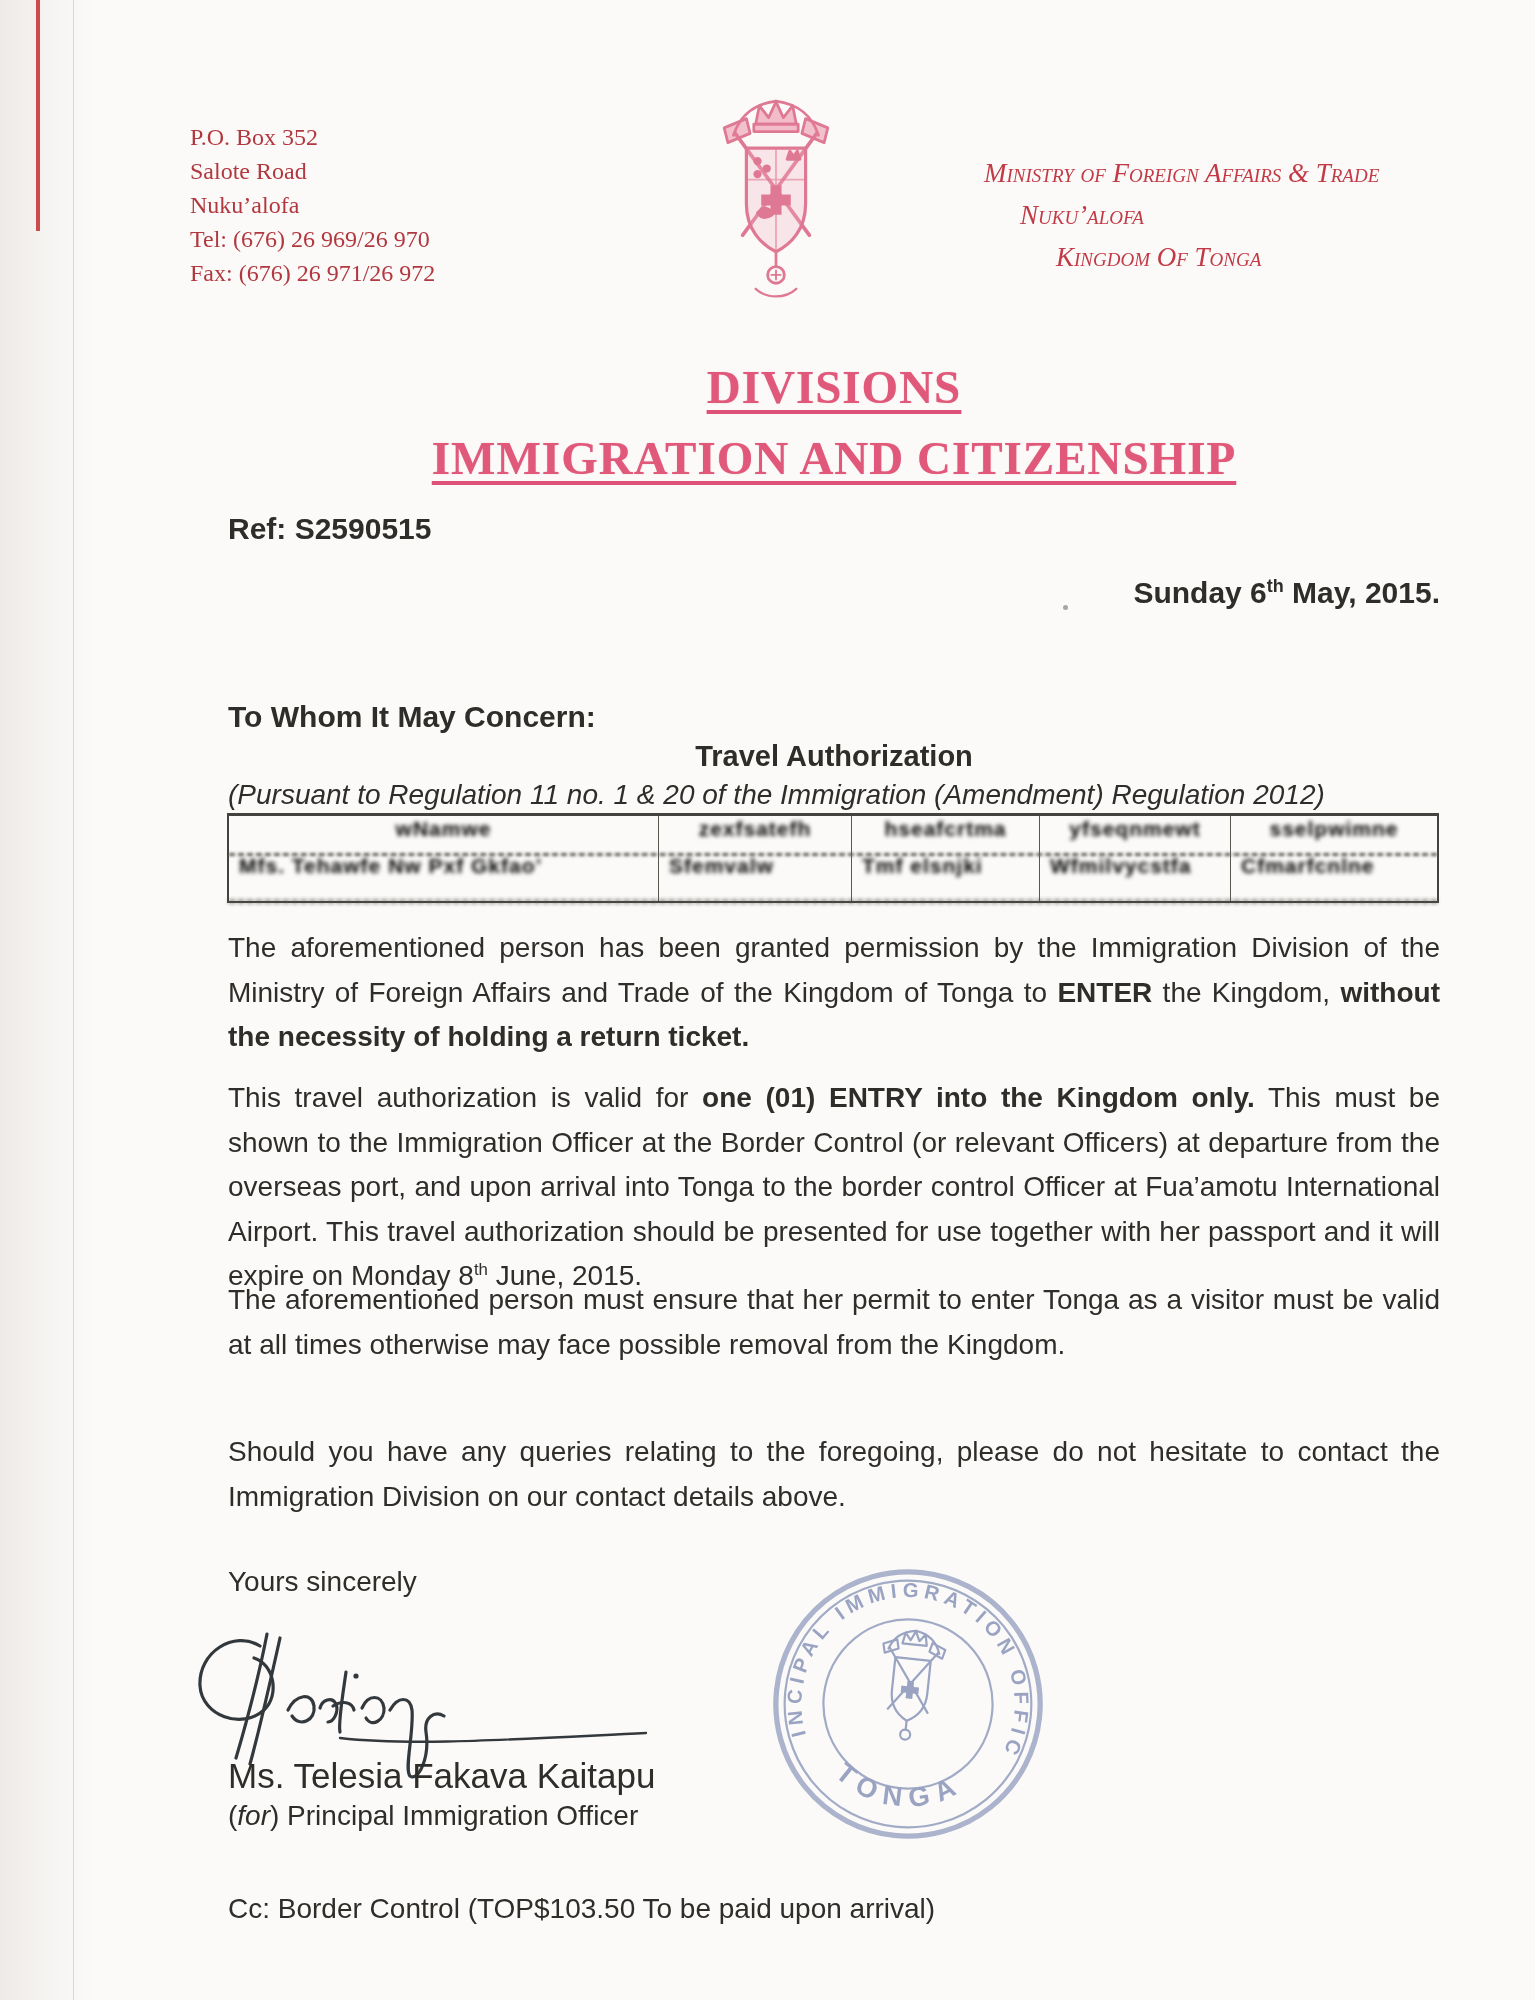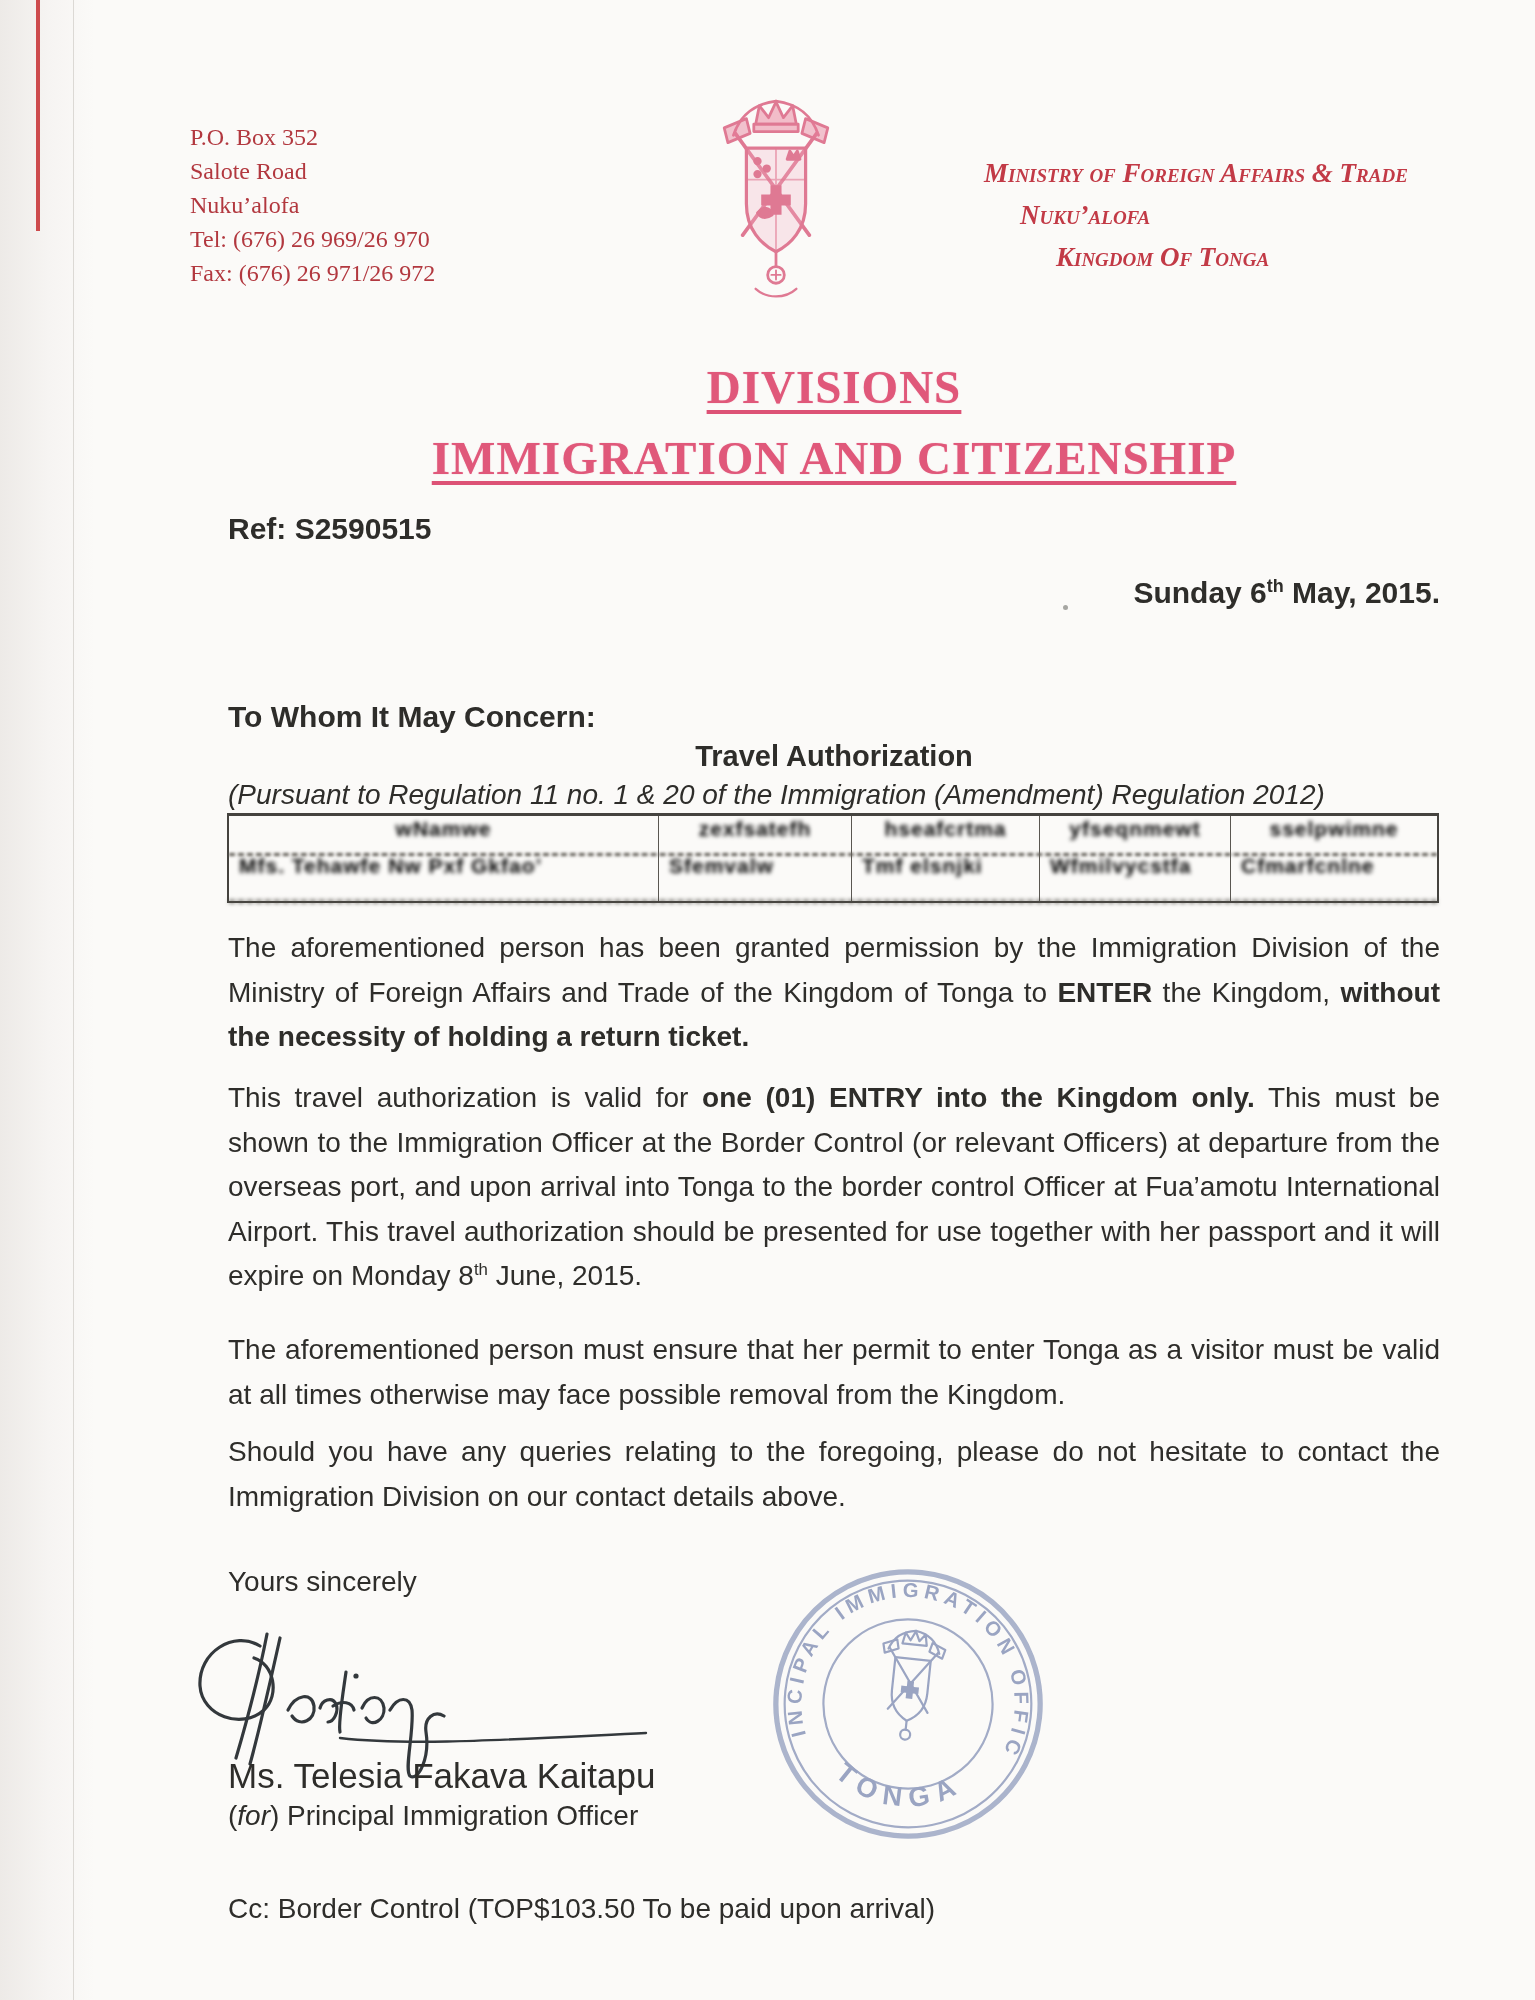--- a/index.html
+++ b/index.html
@@ -12,21 +12,21 @@
     background:linear-gradient(90deg,#edeae7 0px,#f6f4f2 48px,#fbfaf8 95px,#fbfaf8 100%);}
   .seam{position:absolute;left:73px;top:0;bottom:0;width:1px;background:rgba(185,180,174,.45);}
   .redline{position:absolute;left:36px;top:0;width:4px;height:231px;background:#c9393b;opacity:.9;}
   .speck{position:absolute;width:5px;height:5px;border-radius:50%;background:#8a8a86;opacity:.75;}
 
   
   .contact{position:absolute;left:190px;top:120px;
     font-family:"Liberation Serif",serif;font-size:24px;line-height:34px;color:#b2383f;}
   .ministry{position:absolute;left:984px;top:152px;
     font-family:"Liberation Serif",serif;font-style:italic;font-variant:small-caps;
-    font-weight:700;color:#c23a46;font-size:27px;line-height:42px;white-space:nowrap;}
+    font-weight:400;color:#c23a46;font-size:27px;line-height:42px;white-space:nowrap;}
   .ministry .ind1{margin-left:36px;}
   .ministry .ind2{margin-left:72px;}
   .crest{position:absolute;left:702px;top:94px;width:148px;height:212px;}
 
   
   .title{position:absolute;left:228px;width:1212px;top:352px;text-align:center;
     font-family:"Liberation Serif",serif;font-weight:700;font-size:47px;line-height:71px;
     color:#e0587a;letter-spacing:1px;}
   .title .tl{text-decoration:underline;text-decoration-thickness:3.5px;
     text-underline-offset:7px;text-decoration-color:#dd5276;text-shadow:0 0 1px rgba(224,88,122,.55);}
@@ -47,21 +47,21 @@
   .rcell.last{border-right:none;}
   .rcell.head{text-align:center;}
   .noise{filter:blur(2.1px) contrast(1.25);font-weight:600;color:#161616;
     letter-spacing:1px;font-size:21px;white-space:nowrap;display:inline-block;}
   .rowdiv{position:absolute;left:0;right:0;top:37px;border-top:3px dashed #605c55;filter:blur(1.8px);}
   .botsmudge{position:absolute;left:0;right:0;bottom:-2px;border-top:3px dashed #514e48;filter:blur(2px);}
 
   
   .para{position:absolute;left:228px;width:1212px;font-size:28px;line-height:44.5px;
     text-align:justify;color:#2e2d2a;}
-  #p1{top:926px;} #p2{top:1076px;} #p3{top:1328px;} #p4{top:1430px;}
+  #p1{top:926px;} #p2{top:1076px;} #p3{top:1278px;} #p4{top:1430px;}
 
   .valediction{position:absolute;left:228px;top:1566px;font-size:28px;text-align:center;}
   .sig{position:absolute;left:170px;top:1612px;width:490px;height:180px;}
   .signame{position:absolute;left:228px;top:1756px;font-size:35px;}
   .sigrole{position:absolute;left:228px;top:1800px;font-size:28px;}
   .cc{position:absolute;left:228px;top:1893px;font-size:28px;}
 
   .stamp{position:absolute;left:760px;top:1556px;width:296px;height:296px;
     opacity:.88;transform:rotate(6deg);}
 </style>

